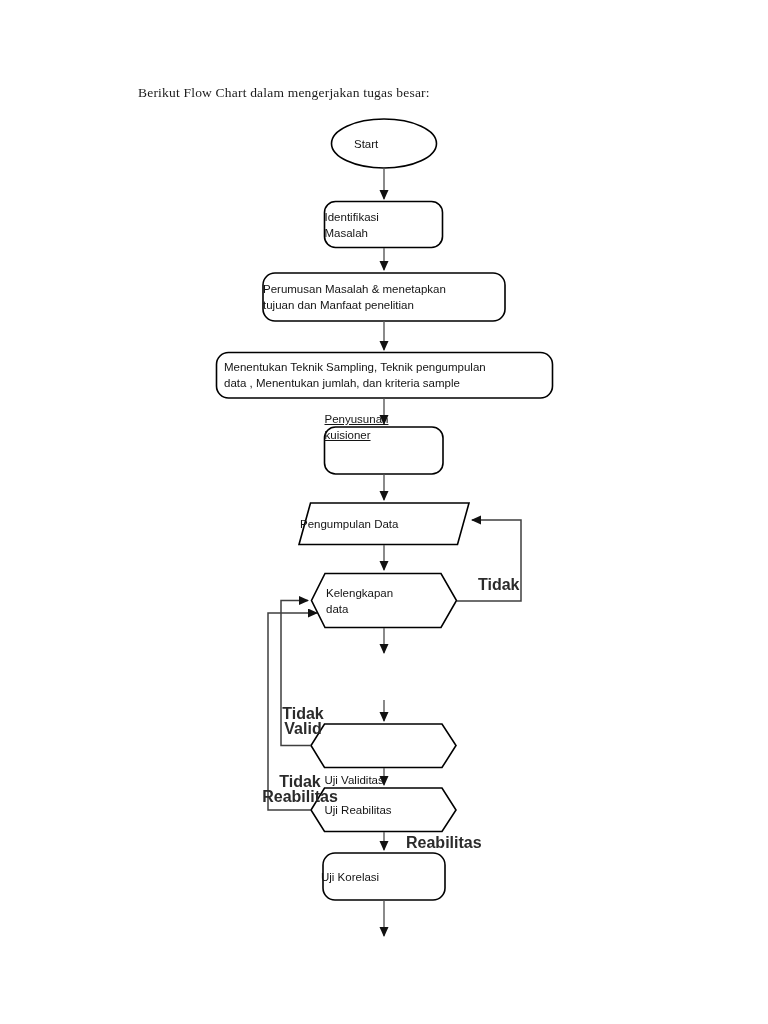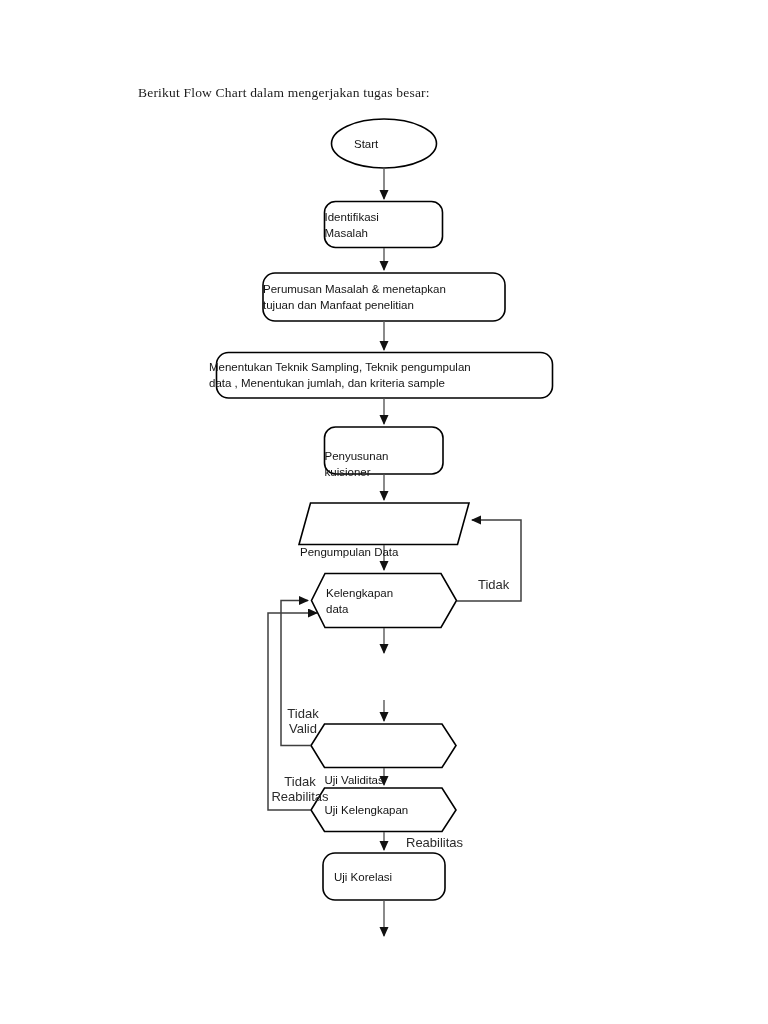--- a/index.html
+++ b/index.html
@@ -28,24 +28,25 @@
   .node-label {
     position: absolute;
     text-align: left;
     white-space: pre-line;
     font-size: 11.5px;
     line-height: 16px;
     color: #141414;
   }
   .edge-label {
     position: absolute;
-    font-size: 13px;
+    font-size: 16px;
     line-height: 14.5px;
     color: #2b2b2b;
     white-space: pre-line;
+    font-weight: bold;
   }
   .edge-label.center { text-align: center; }
 </style>
 </head>
 <body>
 
 <div class="page">
 
   <div class="doc-title">Berikut Flow Chart dalam mengerjakan tugas besar:</div>
 
@@ -82,30 +83,30 @@
     <polyline class="loopline" points="457,601 521,601 521,520 472,520" marker-end="url(#ah)"></polyline>
     <polyline class="loopline" points="311,745.5 281,745.5 281,600.5 308,600.5" marker-end="url(#ah)"></polyline>
     <polyline class="loopline" points="311,810 268,810 268,613 317,613" marker-end="url(#ah)"></polyline>
   </svg>
 
   <div class="node-label" style="left:354px; top:135.5px; width:60px;">Start</div>
   <div class="node-label" style="left:324.5px; top:208.5px; width:118px;">Identifikasi
 Masalah</div>
   <div class="node-label" style="left:263px; top:281px; width:242px;">Perumusan Masalah &amp; menetapkan
 tujuan dan Manfaat penelitian</div>
-  <div class="node-label" style="left:209px; top:359px; width:336px;">Menentukan Teknik Sampling, Teknik pengumpulan
+  <div class="node-label" style="left:224px; top:359px; width:336px;">Menentukan Teknik Sampling, Teknik pengumpulan
 data , Menentukan jumlah, dan kriteria sample</div>
-  <div class="node-label" style="left:324.5px; top:448px; width:118.5px;">Penyusunan
+  <div class="node-label" style="left:324.5px; top:411px; width:118.5px;text-decoration:underline;">Penyusunan
 kuisioner</div>
-  <div class="node-label" style="left:300px; top:515.5px; width:168px;margin-top:28px;">Pengumpulan Data</div>
+  <div class="node-label" style="left:300px; top:515.5px; width:168px;">Pengumpulan Data</div>
   <div class="node-label" style="left:326px; top:584.5px; width:116px;">Kelengkapan
 data</div>
   <div class="node-label" style="left:324.5px; top:772px; width:118px;">Uji Validitas</div>
-  <div class="node-label" style="left:324.5px; top:801.5px; width:118px;">Uji Kelengkapan</div>
-  <div class="node-label" style="left:334px; top:868.5px; width:122px;">Uji Korelasi</div>
+  <div class="node-label" style="left:324.5px; top:801.5px; width:118px;">Uji Reabilitas</div>
+  <div class="node-label" style="left:321px; top:868.5px; width:122px;">Uji Korelasi</div>
 
   <div class="edge-label" style="left:478px; top:578px;">Tidak</div>
   <div class="edge-label center" style="left:273px; top:707px; width:60px;">Tidak
 Valid</div>
   <div class="edge-label center" style="left:258px; top:775px; width:84px;">Tidak
 Reabilitas</div>
   <div class="edge-label" style="left:406px; top:836px;">Reabilitas</div>
 
 </div>
 

